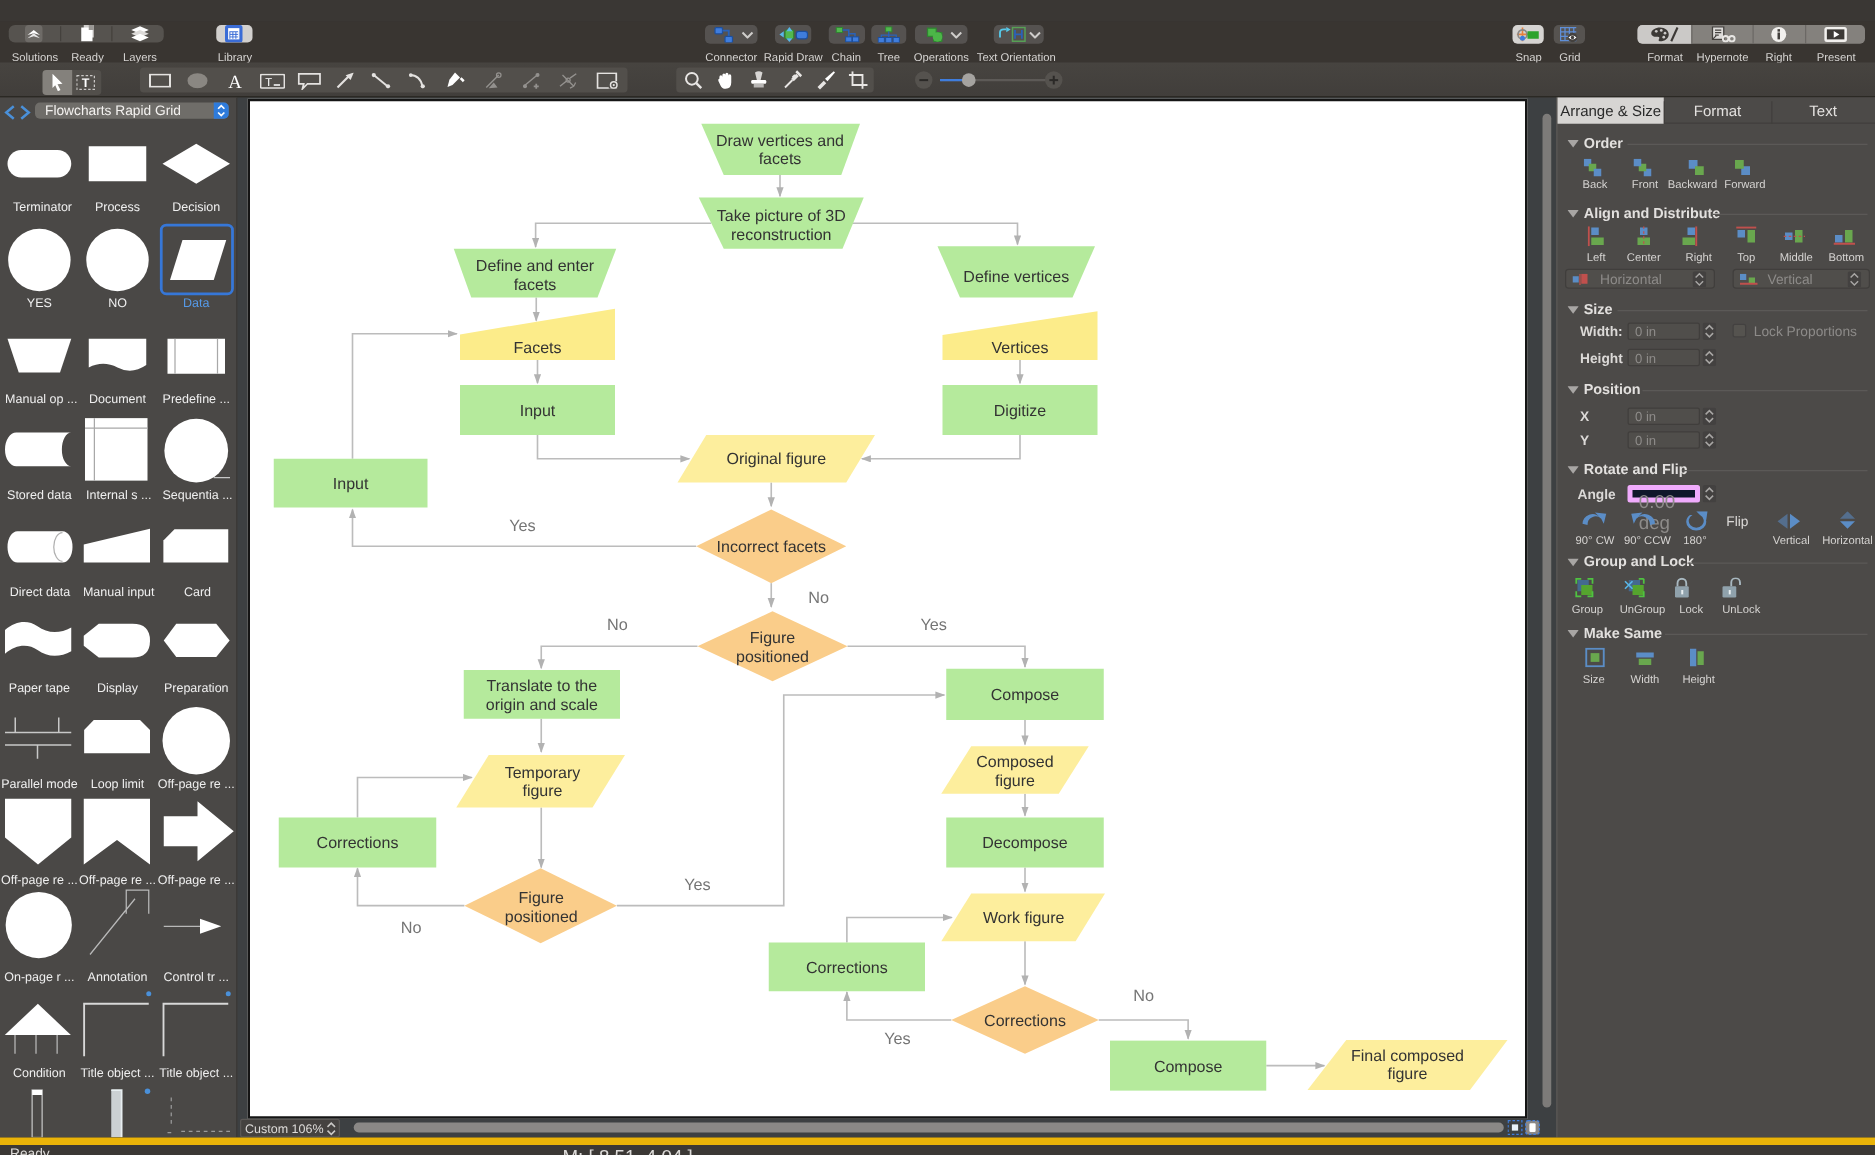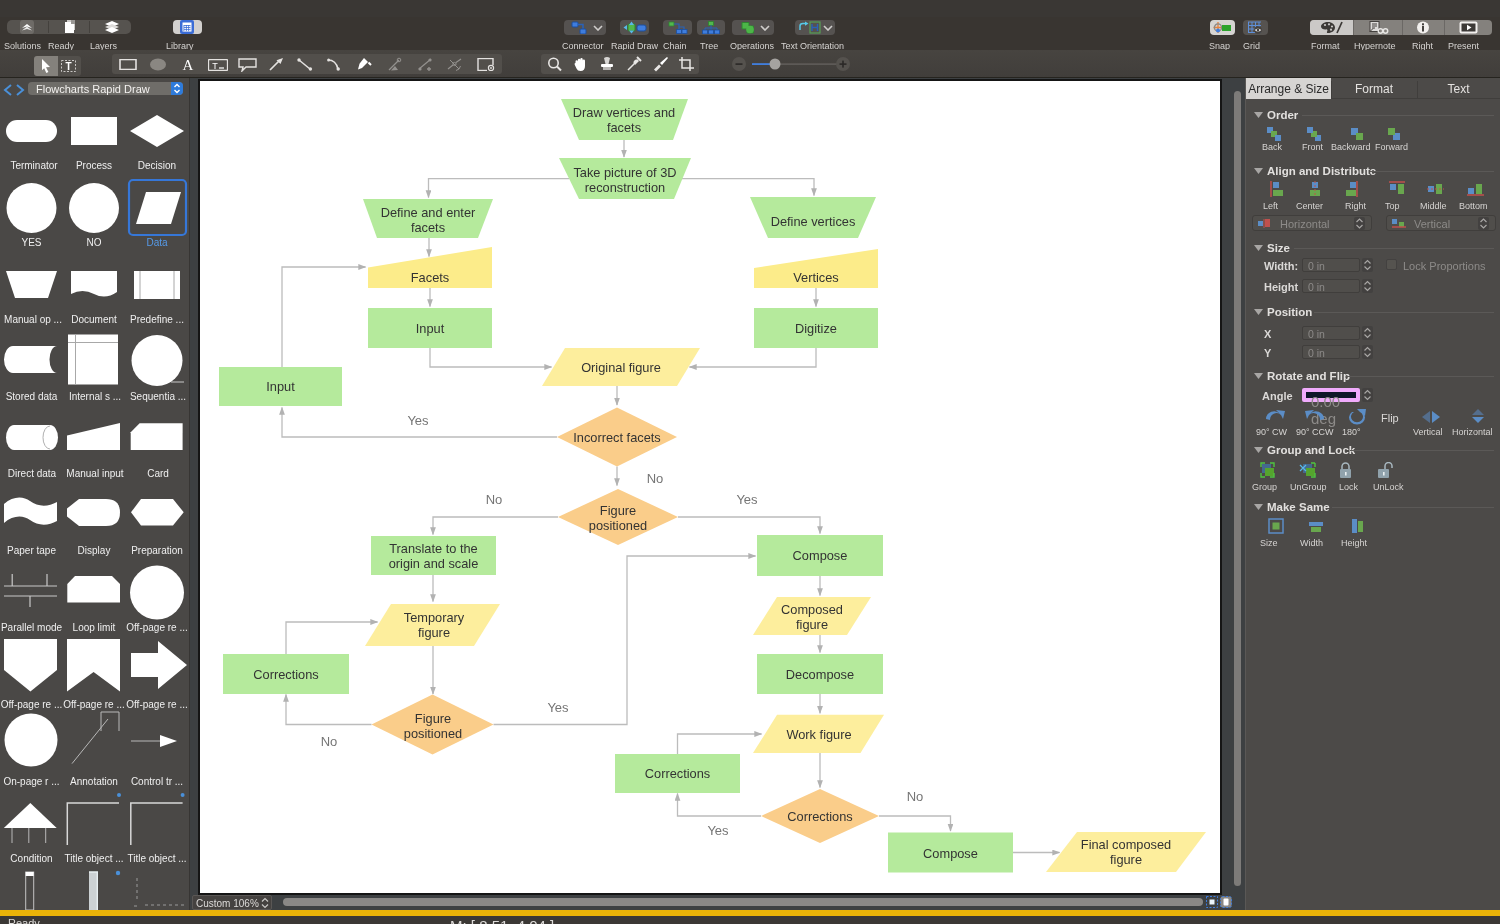--- a/index.html
+++ b/index.html
@@ -1,18 +1,18 @@
 <!DOCTYPE html>
 <html><head><meta charset="utf-8"><title>ConceptDraw</title><style>
 *{margin:0;padding:0;box-sizing:border-box}
 html,body{width:1500px;height:924px;overflow:hidden}
 body{font-family:"Liberation Sans",sans-serif;background:#3a3734}
 #app{position:relative;width:1500px;height:924px}
 .abs{position:absolute}
-.lbl{position:absolute;font-size:9px;color:#d6d4d2;white-space:nowrap}
+.lbl{position:absolute;font-size:9px;color:#d6d4d2;text-align:center;white-space:nowrap}
 .btn{position:absolute;background:#555250;border-radius:4px}
 .seg{position:absolute;background:#56534f;border-radius:5px}
 </style></head>
 <body>
 <div id="app">
 
 
 <div class="abs" style="left:0;top:17px;width:1500px;height:33px;background:#393531">
 
  <div class="seg" style="left:7px;top:3px;width:124px;height:14px"></div>
@@ -288,21 +288,21 @@
         <rect x="111.2" y="4.6" width="1.6" height="7" fill="#2b2927"></rect>
  </svg>
 </div>
 
 <div class="abs" style="left:0;top:78px;width:190px;height:832px;background:#4a4846;border-right:1px solid #373533">
  <svg class="abs" style="left:2px;top:6px" width="24" height="12">
         <path d="M9 1 L3 6 L9 11" stroke="#4a90d9" stroke-width="2" fill="none"></path>
         <path d="M15 1 L21 6 L15 11" stroke="#4a90d9" stroke-width="2" fill="none"></path>
       </svg>
  <div class="abs" style="left:28px;top:3.5px;width:155px;height:13.5px;background:#6f6d69;border-radius:4px"></div>
- <div class="abs" style="left:36px;top:5px;font-size:11px;color:#f4f2f0">Flowcharts Rapid Draw</div>
+ <div class="abs" style="left:36px;top:5px;font-size:11px;color:#f4f2f0">Flowcharts Rapid Grid</div>
  <div class="abs" style="left:171px;top:3.5px;width:12px;height:13.5px;background:#2e7bdb;border-radius:0 4px 4px 0"></div>
  <svg class="abs" style="left:172px;top:5px" width="10" height="11">
         <path d="M2.5 4 L5 1.5 L7.5 4" stroke="#fff" stroke-width="1.4" fill="none"></path>
         <path d="M2.5 7 L5 9.5 L7.5 7" stroke="#fff" stroke-width="1.4" fill="none"></path>
       </svg>
  <svg class="abs" style="left:0;top:22px" width="190" height="810" font-family="Liberation Sans" font-size="10" fill="#efefef" text-anchor="middle">
 
   <rect x="6" y="20" width="51" height="22" rx="11" fill="#fff"></rect>
   <rect x="71" y="17" width="46" height="28" fill="#fff"></rect>
   <polygon points="157,15 184,31 157,47 130,31" fill="#fff"></polygon>

